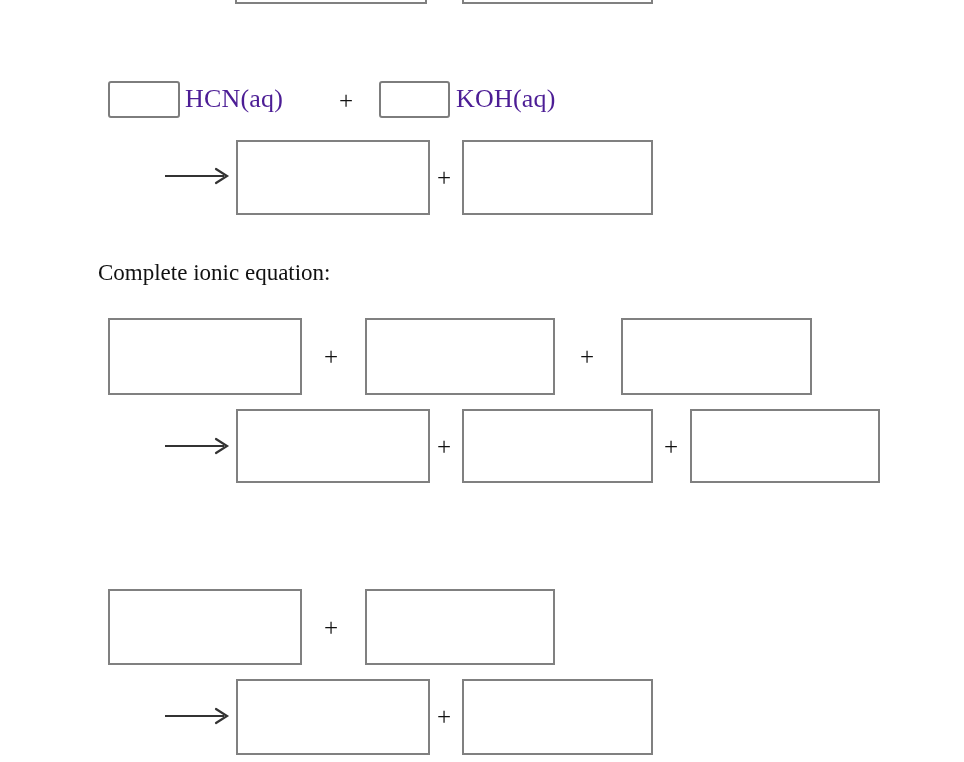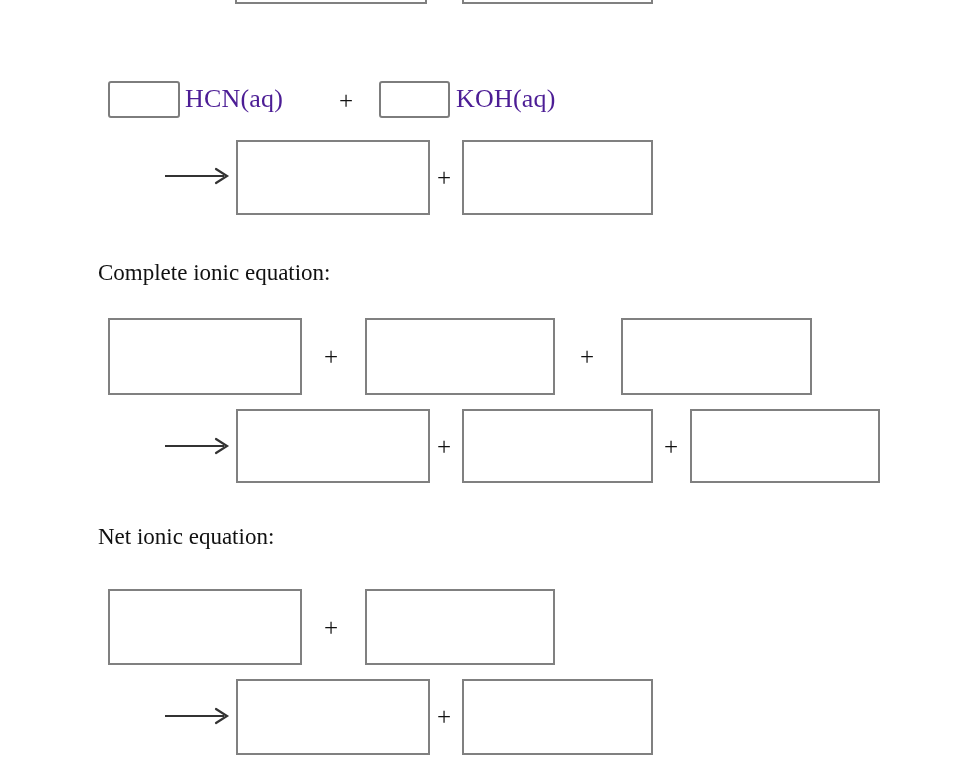--- a/index.html
+++ b/index.html
@@ -104,21 +104,20 @@
       <line x1="1" y1="10" x2="60" y2="10" stroke="#333333" stroke-width="2.2"></line>
       <polyline points="52,3 63,10 52,17" fill="none" stroke="#333333" stroke-width="2.2" stroke-linecap="round" stroke-linejoin="miter"></polyline>
     </svg>
   </div>
   <div class="box big" style="left:236px; top:409px; width:194px; height:74px;"></div>
   <div class="plus" style="left:437px; top:434px;">+</div>
   <div class="box big" style="left:462px; top:409px; width:191px; height:74px;"></div>
   <div class="plus" style="left:664px; top:434px;">+</div>
   <div class="box big" style="left:690px; top:409px; width:190px; height:74px;"></div>
 
-  <div class="label" style="left:98px; top:525px;">Net ionic equation:</div>
 
   <div class="box big" style="left:108px; top:589px; width:194px; height:76px;"></div>
   <div class="plus" style="left:324px; top:615px;">+</div>
   <div class="box big" style="left:365px; top:589px; width:190px; height:76px;"></div>
 
   <div class="arrow" style="left:164px; top:706px; width:66px; height:20px;">
     <svg width="66" height="20" viewBox="0 0 66 20">
       <line x1="1" y1="10" x2="60" y2="10" stroke="#333333" stroke-width="2.2"></line>
       <polyline points="52,3 63,10 52,17" fill="none" stroke="#333333" stroke-width="2.2" stroke-linecap="round" stroke-linejoin="miter"></polyline>
     </svg>

